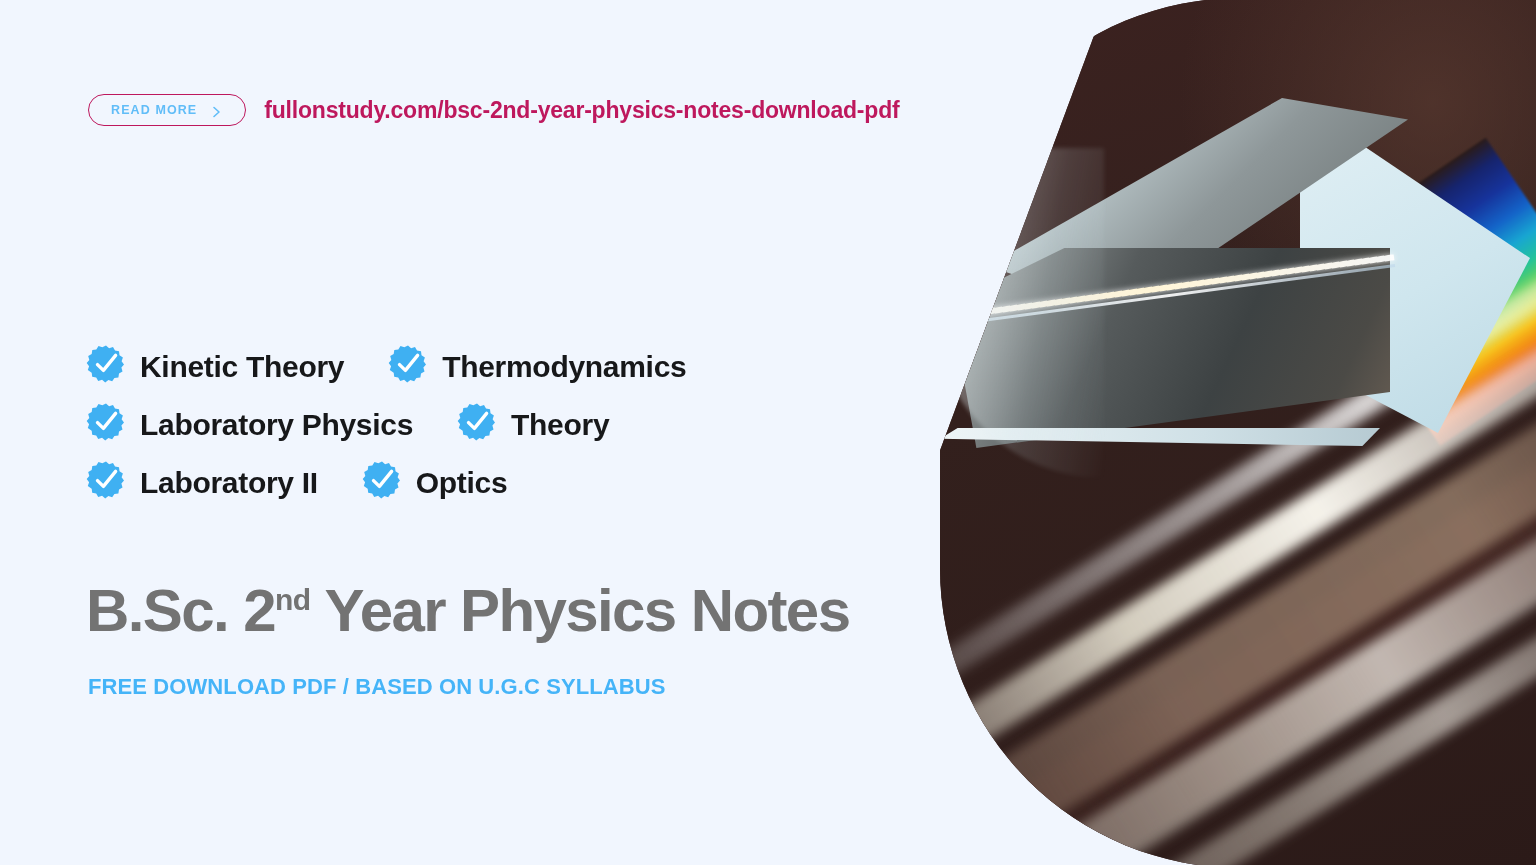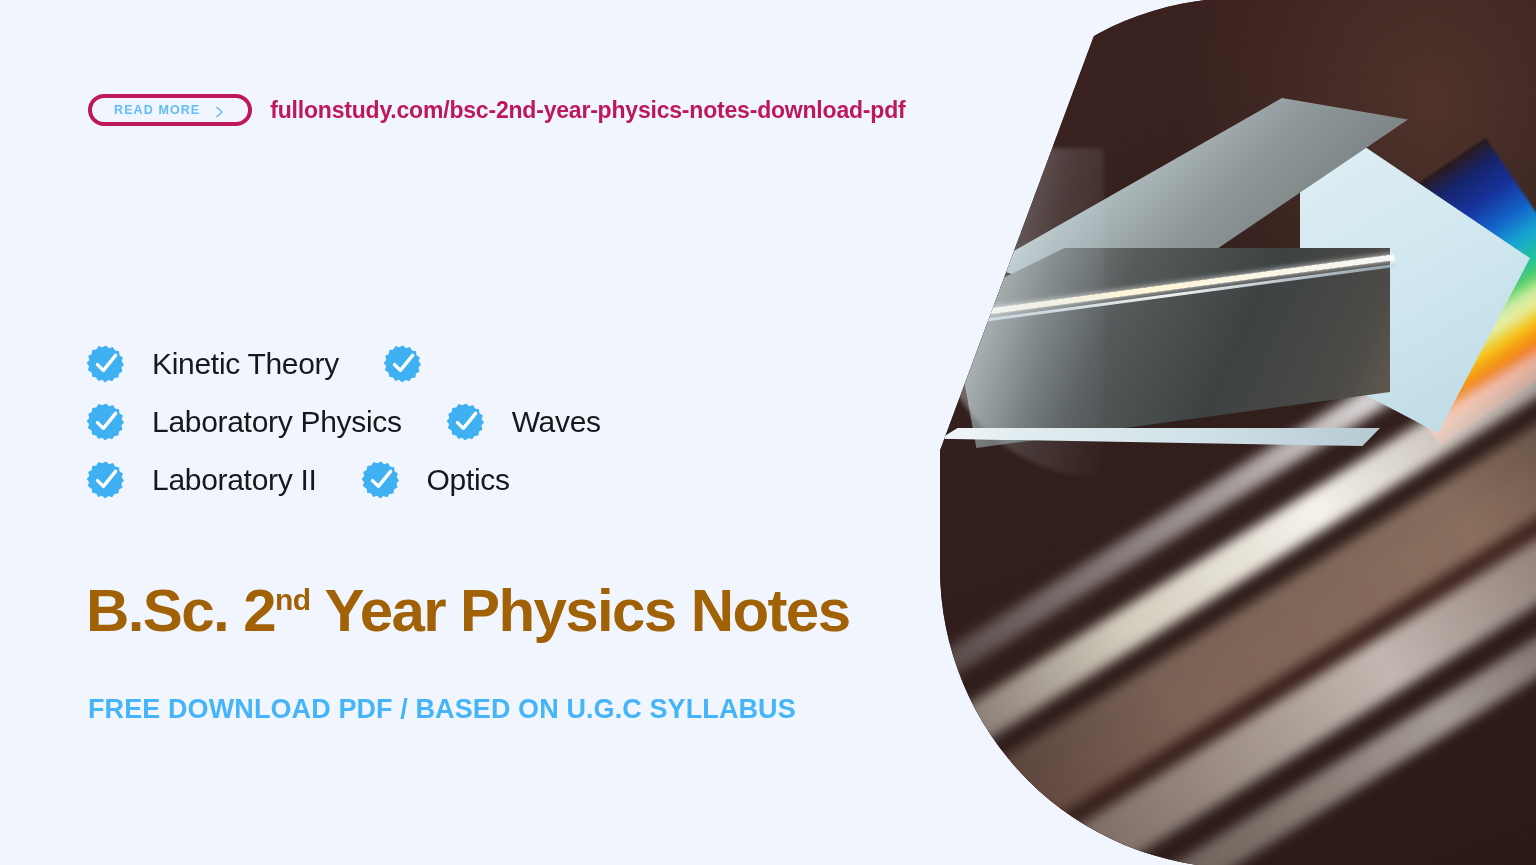--- a/index.html
+++ b/index.html
@@ -138,21 +138,21 @@
   }
 
   
   .top-row{
     position:absolute; left:88px; top:94px;
     display:flex; align-items:center; gap:18px;
   }
   .read-more{
     display:flex; align-items:center; gap:14px;
     height:32px; padding:0 22px;
-    border:4px solid #be185d;
+    border:1px solid #be185d;
     border-radius:21px;
     background:transparent;
     cursor:pointer;
   }
   .read-more-label{
     font-size:12.5px; font-weight:700;
     letter-spacing:1.1px;
     color:#61bdf8;
     white-space:nowrap;
   }
@@ -167,48 +167,49 @@
   
   .features{
     position:absolute; left:86px; top:344px;
     width:820px;
   }
   .feature-row{
     display:flex; align-items:center;
     margin-bottom:18px;
   }
   .feature-item{
-    display:flex; align-items:center; gap:26px;
+    display:flex; align-items:flex-end; gap:14px;
     margin-right:44px;
+    font-weight:bold;
   }
   .feature-label{
     font-size:30px;
     color:#17181a;
     white-space:nowrap;
     letter-spacing:-.3px;
   }
   .badge{ flex:0 0 auto; width:40px; height:40px; display:block; }
 
   
   .headline{
     position:absolute; left:86px; top:576px;
     font-size:60px; font-weight:700;
-    color:#a16207;
+    color:#737373;
     letter-spacing:-1.6px;
     white-space:nowrap;
   }
   .headline sup{
     font-size:.5em;
     vertical-align:super;
     font-weight:700;
     letter-spacing:-.5px;
   }
   .subhead{
-    position:absolute; left:88px; top:694px;
-    font-size:27px; font-weight:700;
+    position:absolute; left:88px; top:674px;
+    font-size:22px; font-weight:700;
     color:#45b4f8;
     letter-spacing:.1px;
     white-space:nowrap;
   }
 </style>
 </head>
 <body>
 
 <div class="banner">
 
@@ -259,41 +260,42 @@
         </span>
         <span class="feature-label">Kinetic Theory</span>
       </div>
       <div class="feature-item">
         <span class="badge">
           <svg viewBox="0 0 40 40" width="40" height="40" aria-hidden="true">
             <path fill="#3fb0f2" d="M20 1.6l3.1 2.6 3.9-1.1 2 3.5 4 .6.5 4 3.4 2.2-1.3 3.8 2.4 3.2-2.6 3.1 1.1 3.9-3.5 2-.6 4-4 .5-2.2 3.4-3.8-1.3-3.2 2.4-3.1-2.6-3.9 1.1-2-3.5-4-.6-.5-4L1.8 26l1.3-3.8L.7 19l2.6-3.1-1.1-3.9 3.5-2 .6-4 4-.5L12.5 2l3.8 1.3z"></path>
             <path fill="none" stroke="#ffffff" stroke-width="3.4" stroke-linecap="round" stroke-linejoin="round" d="M11.5 20.6 L17.4 26.4 L29.6 11.4"></path>
           </svg>
         </span>
+        <span class="feature-label">Thermodynamics</span>
       </div>
     </div>
 
     <div class="feature-row">
       <div class="feature-item">
         <span class="badge">
           <svg viewBox="0 0 40 40" width="40" height="40" aria-hidden="true">
             <path fill="#3fb0f2" d="M20 1.6l3.1 2.6 3.9-1.1 2 3.5 4 .6.5 4 3.4 2.2-1.3 3.8 2.4 3.2-2.6 3.1 1.1 3.9-3.5 2-.6 4-4 .5-2.2 3.4-3.8-1.3-3.2 2.4-3.1-2.6-3.9 1.1-2-3.5-4-.6-.5-4L1.8 26l1.3-3.8L.7 19l2.6-3.1-1.1-3.9 3.5-2 .6-4 4-.5L12.5 2l3.8 1.3z"></path>
             <path fill="none" stroke="#ffffff" stroke-width="3.4" stroke-linecap="round" stroke-linejoin="round" d="M11.5 20.6 L17.4 26.4 L29.6 11.4"></path>
           </svg>
         </span>
         <span class="feature-label">Laboratory Physics</span>
       </div>
       <div class="feature-item">
         <span class="badge">
           <svg viewBox="0 0 40 40" width="40" height="40" aria-hidden="true">
             <path fill="#3fb0f2" d="M20 1.6l3.1 2.6 3.9-1.1 2 3.5 4 .6.5 4 3.4 2.2-1.3 3.8 2.4 3.2-2.6 3.1 1.1 3.9-3.5 2-.6 4-4 .5-2.2 3.4-3.8-1.3-3.2 2.4-3.1-2.6-3.9 1.1-2-3.5-4-.6-.5-4L1.8 26l1.3-3.8L.7 19l2.6-3.1-1.1-3.9 3.5-2 .6-4 4-.5L12.5 2l3.8 1.3z"></path>
             <path fill="none" stroke="#ffffff" stroke-width="3.4" stroke-linecap="round" stroke-linejoin="round" d="M11.5 20.6 L17.4 26.4 L29.6 11.4"></path>
           </svg>
         </span>
-        <span class="feature-label">Waves</span>
+        <span class="feature-label">Theory</span>
       </div>
     </div>
 
     <div class="feature-row">
       <div class="feature-item">
         <span class="badge">
           <svg viewBox="0 0 40 40" width="40" height="40" aria-hidden="true">
             <path fill="#3fb0f2" d="M20 1.6l3.1 2.6 3.9-1.1 2 3.5 4 .6.5 4 3.4 2.2-1.3 3.8 2.4 3.2-2.6 3.1 1.1 3.9-3.5 2-.6 4-4 .5-2.2 3.4-3.8-1.3-3.2 2.4-3.1-2.6-3.9 1.1-2-3.5-4-.6-.5-4L1.8 26l1.3-3.8L.7 19l2.6-3.1-1.1-3.9 3.5-2 .6-4 4-.5L12.5 2l3.8 1.3z"></path>
             <path fill="none" stroke="#ffffff" stroke-width="3.4" stroke-linecap="round" stroke-linejoin="round" d="M11.5 20.6 L17.4 26.4 L29.6 11.4"></path>
           </svg>

